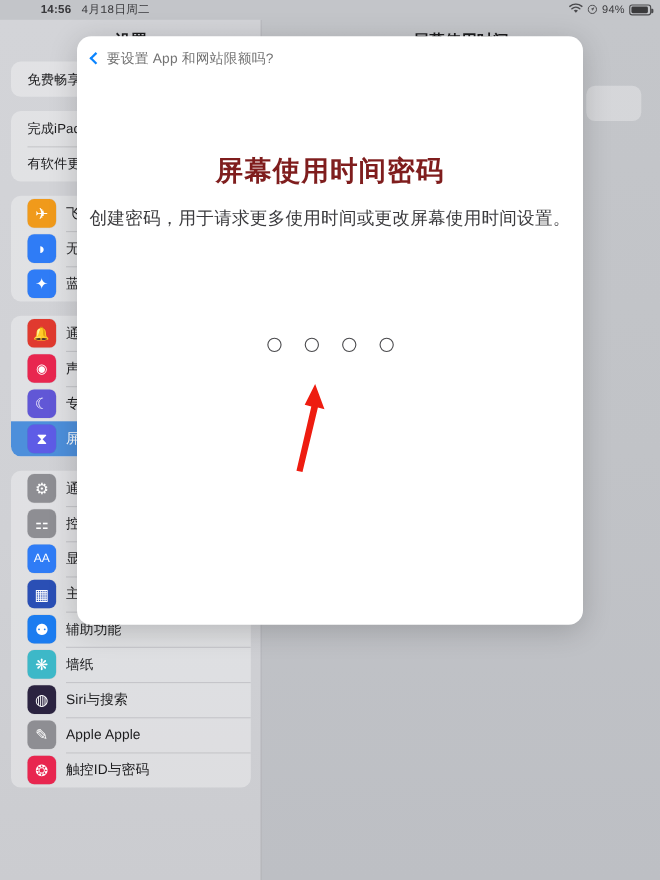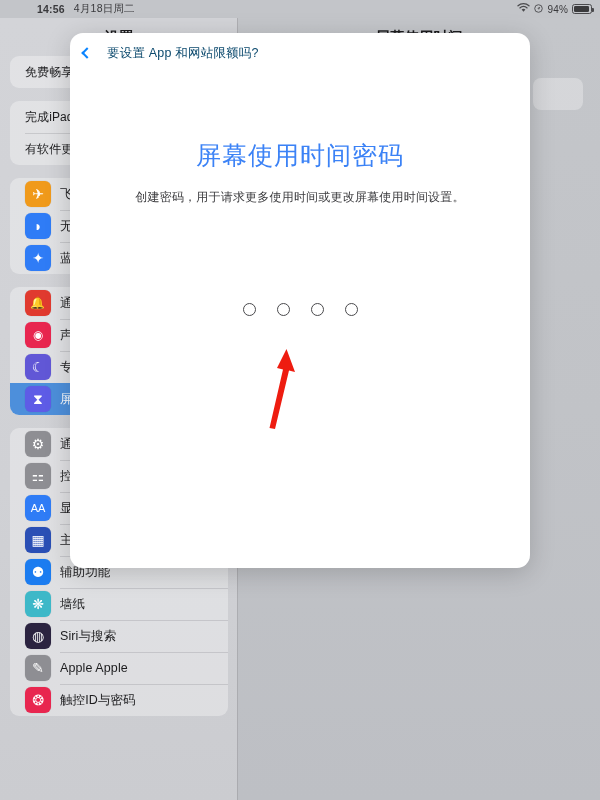--- a/index.html
+++ b/index.html
@@ -14,21 +14,21 @@
 
   
   #statusbar{
     position:absolute; top:0; left:0; width:600px; height:18px;
     display:flex; align-items:center; z-index:40;
     font-size:10.5px; color:#39393c; letter-spacing:.2px;
   }
   #statusbar .left{ display:flex; align-items:center; gap:9px; padding-left:10px;margin-left:27px; }
   #statusbar .right{ margin-left:auto; display:flex; align-items:center; gap:4px; padding-right:8px;justify-content:center; }
   .sb-time{ font-weight:600; font-size:10.5px; }
-  .sb-date{ font-size:10.5px; font-weight:500; }
+  .sb-date{ font-size:10.5px; font-weight:500;font-family:Liberation Mono, monospace; }
   .sb-batt-txt{ font-size:10px; font-weight:500; }
   .batt-shell{
     width:20px;height:10px;border:1.1px solid #4a4a4d;border-radius:2.6px;
     position:relative; display:inline-block;
   }
   .batt-shell:after{
     content:""; position:absolute; right:-3px; top:3px; width:1.6px; height:4px;
     background:#4a4a4d; border-radius:0 1px 1px 0;
   }
   .batt-fill{ position:absolute; left:1px; top:1px; bottom:1px; width:15px; background:#3a3a3c; border-radius:1.3px; }
@@ -99,35 +99,35 @@
   #modal{
     position:absolute; left:70px; top:33px; width:460px; height:535px;
     background:#fff; border-radius:13px; z-index:20;
     box-shadow:0 5px 26px rgba(0,0,0,.18);
     overflow:hidden;
   }
   .modal-nav{
     height:40px; display:flex; align-items:center; padding-left:11px;
   }
   .back-btn{
-    display:flex; align-items:center; gap:14px;
-    color:#0c4a6e; font-size:12.5px; letter-spacing:.2px;
+    display:flex; align-items:center; gap:4px;
+    color:#737373; font-size:12.5px; letter-spacing:.2px;
     background:none; border:none; cursor:pointer; padding:0;
     font-family:inherit;
   }
   .chev{
     width:8px;height:8px;border-left:2px solid #0a84ff;border-bottom:2px solid #0a84ff;
     transform:rotate(45deg); margin-right:2px; margin-left:2px;
   }
   .modal-body{ padding-top:66px; text-align:center; }
   .pass-title{
-    font-size:25px; font-weight:400; color:#3b82f6; letter-spacing:1px;
+    font-size:25px; font-weight:700; color:#7f1d1d; letter-spacing:1px;
   }
   .pass-sub{
-    margin-top:17px; font-size:12px; color:#3b3b3e; letter-spacing:.2px;
+    margin-top:17px; font-size:16px; color:#3b3b3e; letter-spacing:.2px;
   }
   .dots{
     margin-top:97px; display:flex; justify-content:center; gap:21px;
   }
   .dot{
     width:13px;height:13px;border-radius:50%;
     border:1.4px solid #4a4a4d; background:transparent;
   }
 
   

